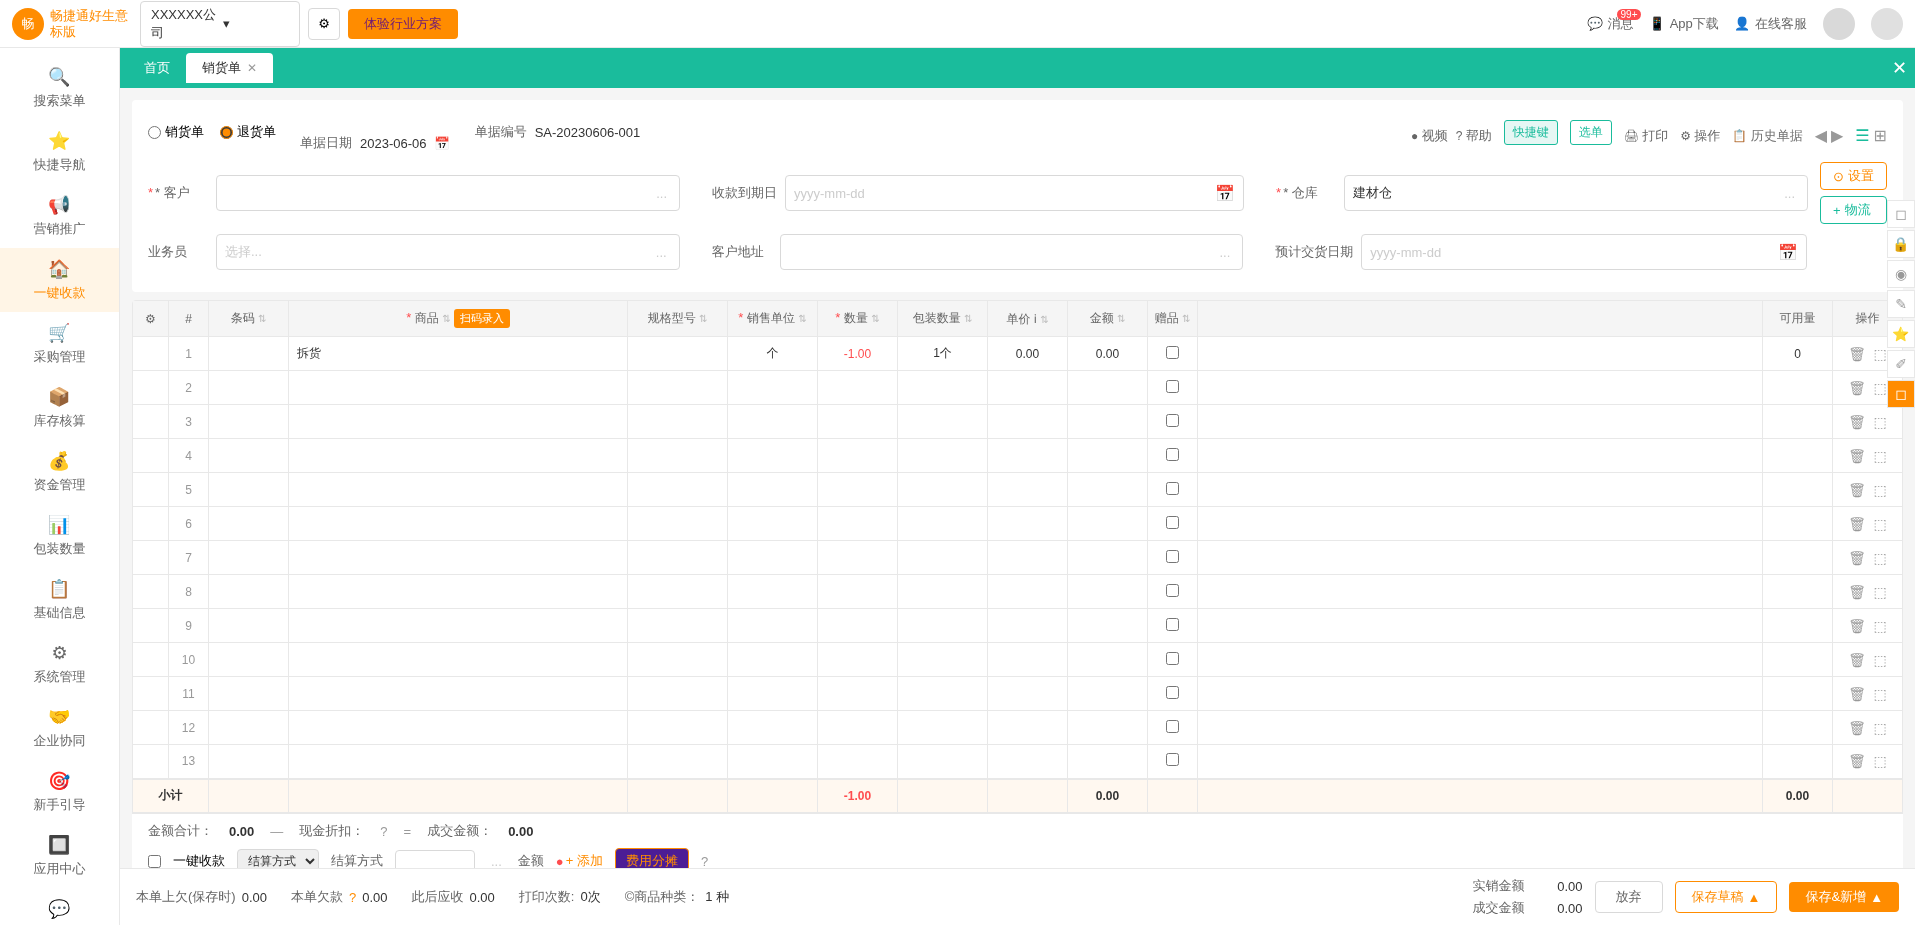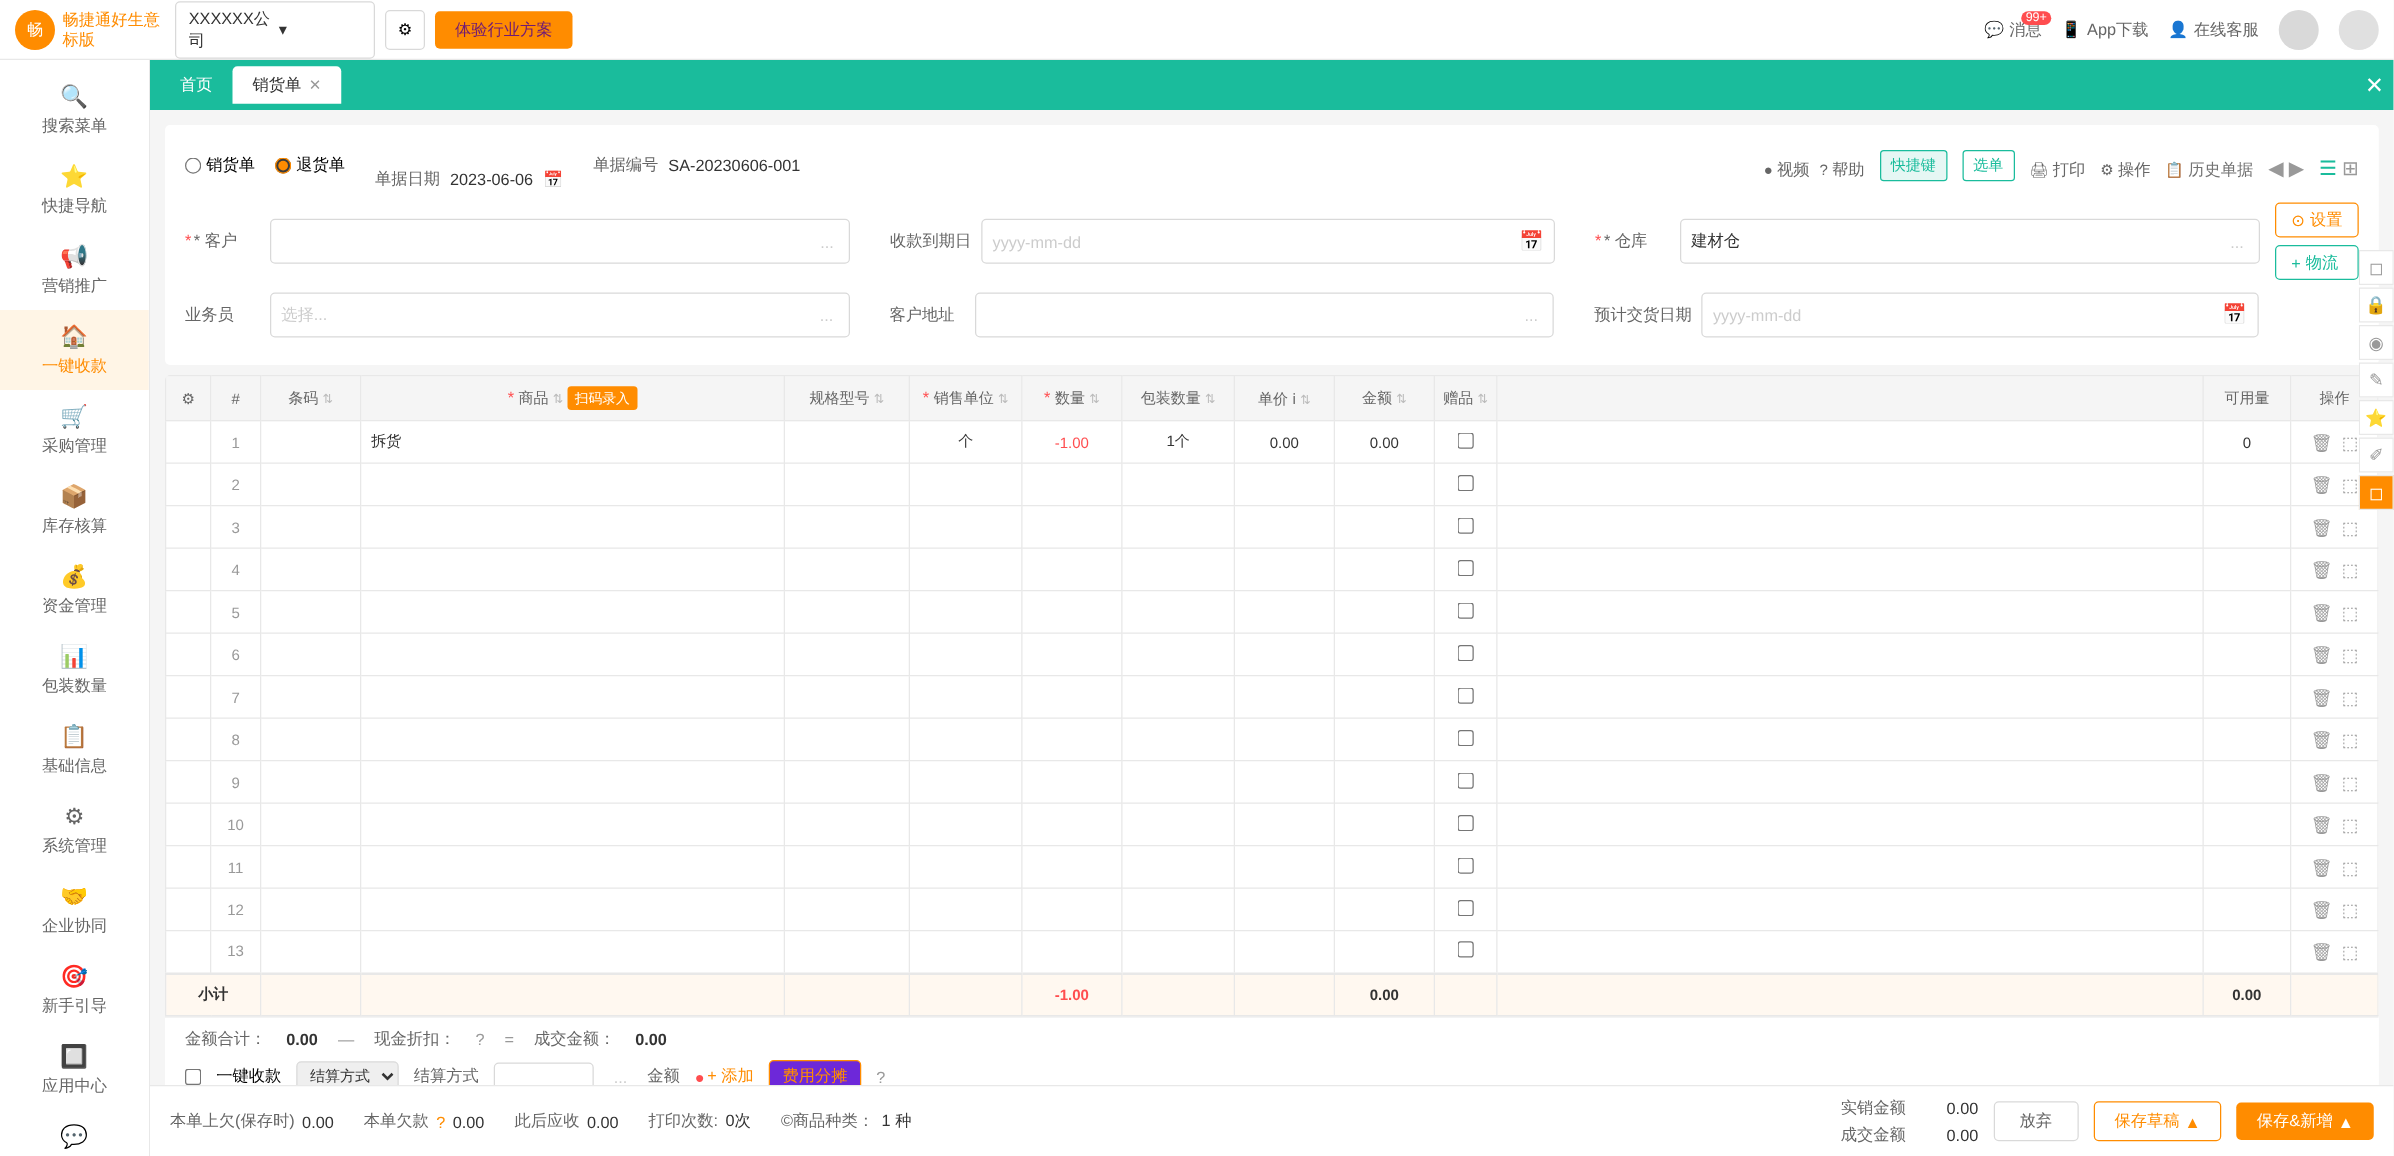--- a/index.html
+++ b/index.html
@@ -90,21 +90,21 @@
     .amount-row { display: flex; align-items: center; gap: 16px; margin-bottom: 8px; }
     .amount-label { color: #666; }
     .amount-val { color: #333; font-weight: bold; }
     .minus-icon { color: #999; }
     .equal-icon { color: #999; }
     .payment-row { display: flex; align-items: center; gap: 12px; }
     .payment-row input[type=checkbox] { }
     .select-sm { border: 1px solid #d9d9d9; border-radius: 4px; padding: 3px 6px; font-size: 12px; color: #333; }
     .input-sm { border: 1px solid #d9d9d9; border-radius: 4px; padding: 3px 8px; font-size: 12px; width: 80px; }
     .add-btn { color: #ff8c00; cursor: pointer; display: flex; align-items: center; gap: 2px; }
-    .split-btn { border: 1px solid #ff8c00; color: #ff8c00; background: #6d28d9; border-radius: 4px; padding: 3px 10px; cursor: pointer; }
+    .split-btn { border: 1px solid #ff8c00; color: #ff8c00; background: #4c1d95; border-radius: 4px; padding: 3px 10px; cursor: pointer; }
     .help-icon { color: #999; cursor: pointer; }
 
     
     .footer-bar { display: flex; align-items: center; background: #fff; border-top: 1px solid #e8e8e8; padding: 8px 16px; gap: 24px; }
     .footer-stat { display: flex; align-items: center; gap: 6px; color: #666; }
     .footer-stat span.val { color: #333; }
     .footer-right { margin-left: auto; display: flex; align-items: center; gap: 12px; }
     .btn-abandon { border: 1px solid #d9d9d9; background: #fff; color: #666; border-radius: 4px; padding: 6px 20px; cursor: pointer; }
     .btn-save-draft { border: 1px solid #ff8c00; background: #fff; color: #ff8c00; border-radius: 4px; padding: 6px 16px; cursor: pointer; display: flex; align-items: center; gap: 4px; }
     .btn-save-new { background: #ff8c00; color: #fff; border: none; border-radius: 4px; padding: 6px 16px; cursor: pointer; display: flex; align-items: center; gap: 4px; }

